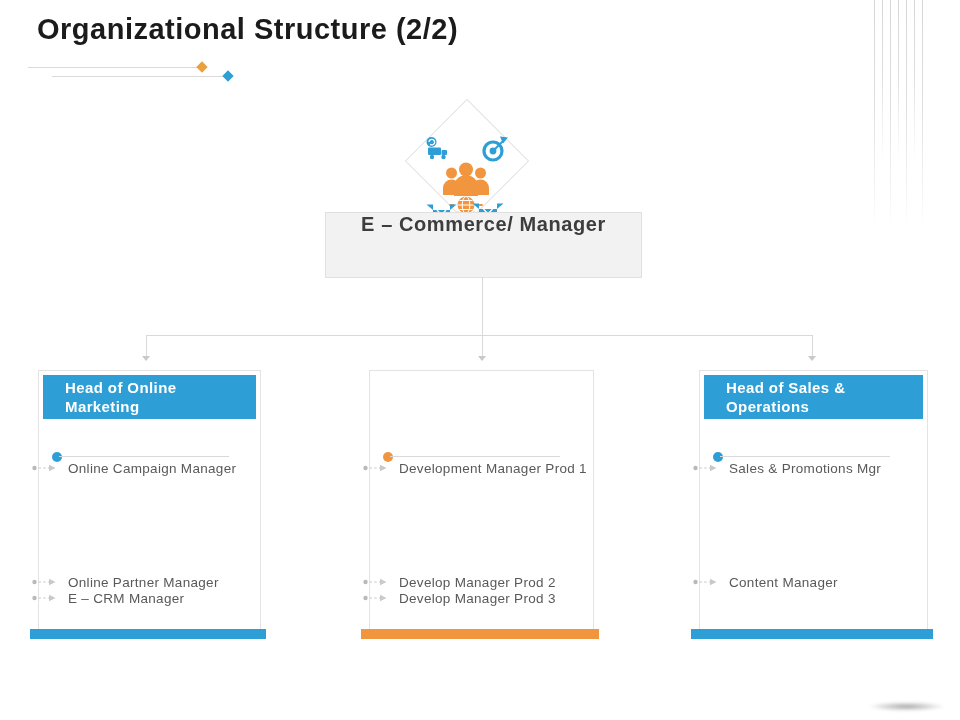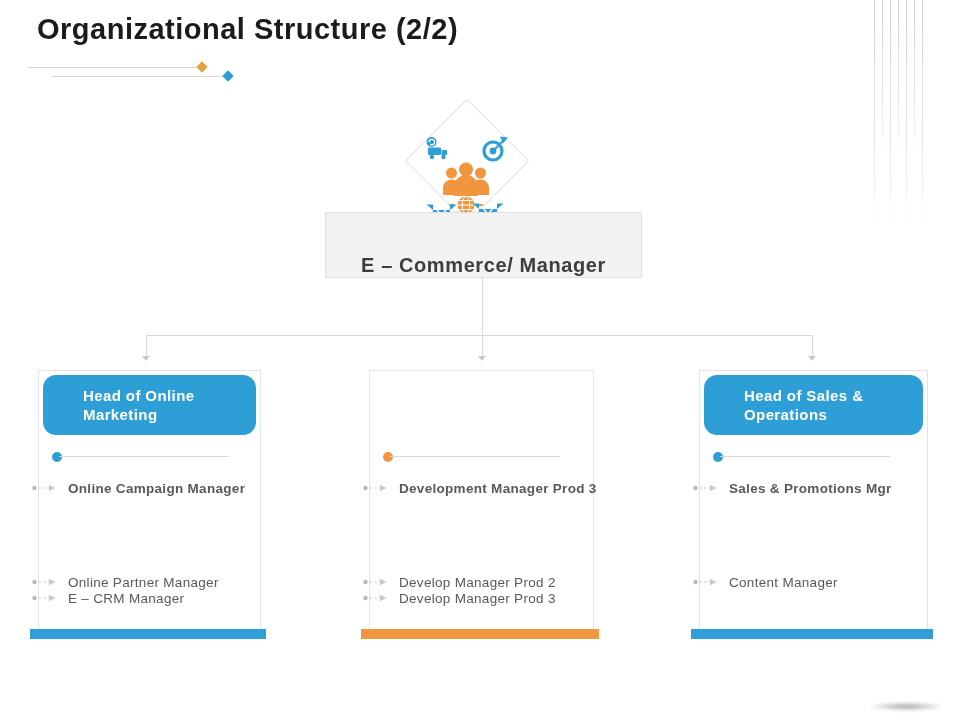--- a/index.html
+++ b/index.html
@@ -34,57 +34,57 @@
   .vlines .vl:nth-child(even){height:70%;}
   
   .diamond{
     position:absolute;left:423px;top:117px;width:86px;height:86px;
     transform:rotate(45deg);background:#fff;border:1px solid var(--border);
   }
   .badge-icons{position:absolute;left:416px;top:132px;width:100px;height:95px;}
   
   .rootbox{
     position:absolute;left:325px;top:212px;width:315px;height:64px;
-    background:#F2F2F2;border:1px solid #E0E0E0;display:flex;align-items:flex-end;justify-content:center;
+    background:#F2F2F2;border:1px solid #E0E0E0;display:flex;align-items:flex-start;justify-content:center;
   }
   .rootbox span{font-size:20px;font-weight:700;color:#3d3d3d;letter-spacing:.6px;}
   
   .conn{position:absolute;background:var(--line);}
   .conn.v-root{left:482px;top:277px;width:1px;height:79px;}
   .conn.h-main{left:146px;top:335px;width:667px;height:1px;}
   .conn.v-left{left:146px;top:335px;width:1px;height:21px;}
   .conn.v-right{left:812px;top:335px;width:1px;height:21px;}
   .arrowhead{
     position:absolute;width:0;height:0;
     border-left:4px solid transparent;border-right:4px solid transparent;
     border-top:5px solid #C9C9C9;
   }
   .ah1{left:142px;top:356px;} .ah2{left:478px;top:356px;} .ah3{left:808px;top:356px;}
   
   .card{position:absolute;top:370px;height:267px;background:#fff;border:1px solid var(--border);}
   .card.c1{left:38px;width:221px;}
   .card.c2{left:369px;width:223px;}
   .card.c3{left:699px;width:227px;}
   .card-header{
-    position:absolute;left:4px;right:4px;top:4px;height:60px;
+    position:absolute;left:4px;right:4px;top:4px;height:44px;
     display:flex;flex-direction:column;justify-content:center;
-    padding-left:40px;box-sizing:border-box;
+    padding-left:22px;box-sizing:border-box;
     color:#fff;font-size:15px;line-height:19px;font-weight:700;
-    white-space:pre-line;letter-spacing:.4px;border-radius:13px;
+    white-space:pre-line;letter-spacing:.4px;
   }
   .accent-blue{background:var(--blue);}
   .accent-orange{background:var(--orange);}
   .dotline{position:absolute;left:0;top:80px;width:100%;height:12px;}
   .dotline .dot{position:absolute;left:13px;top:1px;width:10px;height:10px;border-radius:50%;}
   .dotline .dot.accent-blue{background:var(--blue);}
   .dotline .dot.accent-orange{background:var(--orange);}
   .dotline .ln{position:absolute;left:20px;top:5px;height:1px;width:170px;background:var(--line);}
   .row{position:absolute;left:-8px;display:flex;align-items:center;height:18px;}
   .row .lbl{margin-left:11px;font-size:13.5px;color:var(--txt);letter-spacing:.3px;white-space:nowrap;}
-  .row.r0{top:108px;font-weight:bold;} .row.r1{top:161px;margin-top:41px;} .row.r2{top:218px;text-align:right;}
+  .row.r0{top:88px;} .row.r1{top:161px;margin-top:41px;} .row.r2{top:218px;text-align:right;}
   .card-bar{position:absolute;left:-9px;right:-6px;bottom:-1px;height:10px;}
   
   .footer{
     position:absolute;left:0;top:692px;width:100%;text-align:center;
     font-size:15px;color:#8c8c8c;letter-spacing:.4px;
   }
   .corner-shadow{
     position:absolute;left:853px;top:700px;width:107px;height:13px;
     background:radial-gradient(ellipse 50% 50% at 50% 50%,rgba(95,95,95,.55),rgba(95,95,95,0) 72%);
     filter:blur(1.5px);
@@ -220,21 +220,21 @@
     <div class="dotline">
       <div class="dot accent-orange"></div>
       <div class="ln"></div>
     </div>
     <div class="row r0">
       <svg width="26" height="10" viewBox="0 0 26 10">
           <circle cx="3.5" cy="5" r="2.2" fill="#B9B9B9"></circle>
           <line x1="7.5" y1="5" x2="18" y2="5" stroke="#C9C9C9" stroke-width="1.2" stroke-dasharray="2.5 2.2"></line>
           <polygon points="18,1.8 24.5,5 18,8.2" fill="#C9C9C9"></polygon>
         </svg>
-      <span class="lbl">Development Manager Prod 3</span>
+      <span class="lbl">Development Manager Prod 1</span>
     </div>
     <div class="row r1">
       <svg width="26" height="10" viewBox="0 0 26 10">
           <circle cx="3.5" cy="5" r="2.2" fill="#B9B9B9"></circle>
           <line x1="7.5" y1="5" x2="18" y2="5" stroke="#C9C9C9" stroke-width="1.2" stroke-dasharray="2.5 2.2"></line>
           <polygon points="18,1.8 24.5,5 18,8.2" fill="#C9C9C9"></polygon>
         </svg>
       <span class="lbl">Develop Manager Prod 2</span>
     </div>
     <div class="row r2">

